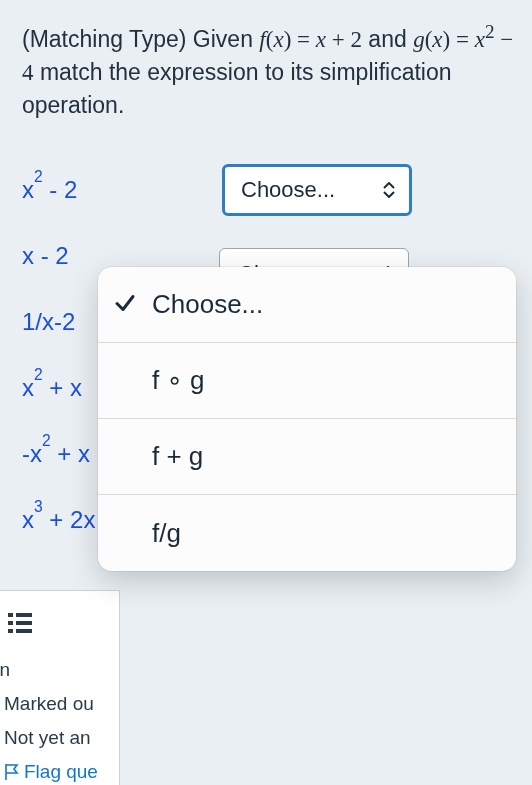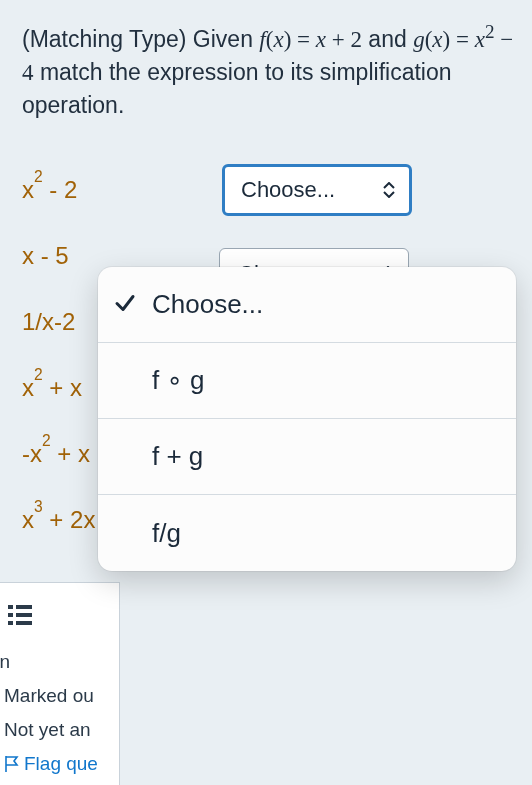--- a/index.html
+++ b/index.html
@@ -23,21 +23,21 @@
     margin-top: 22px;
   }
   .row {
     display: flex;
     align-items: center;
     height: 66px;
   }
   .expr {
     width: 200px;
     font-size: 24px;
-    color: #a16207;
+    color: #1d4ed8;
     font-family: Arial, sans-serif;
   }
   .expr sup { font-size: 0.65em; position: relative; top: -0.45em; }
   .select {
     position: relative;
     width: 190px;
     height: 52px;
     background: #ffffff;
     border: 1px solid #9aa7b3;
     border-radius: 6px;
@@ -116,21 +116,21 @@
     font-size: 19px;
     color: #2b3a49;
     padding: 6px 0 6px 4px;
     white-space: nowrap;
     overflow: hidden;
   }
   .nav-line.partial { text-indent: -30px; padding-left: 0; }
   .flag-line {
     color: #1177cc;
     font-size: 19px;
-    padding: 6px 0 10px 4px;
+    padding: 6px 0 2px 4px;
     display: flex;
     align-items: center;
     gap: 4px;
     white-space: nowrap;
     overflow: hidden;
   }
   .flag-icon svg { display: block; }
   .hidden-select-row {
     position: absolute;
     left: 219px;
@@ -175,21 +175,21 @@
         <svg width="12" height="7" viewBox="0 0 12 7">
             <path d="M1 6 L6 1 L11 6" fill="none" stroke="#1b2a3a" stroke-width="2"></path>
           </svg>
         <svg width="12" height="7" viewBox="0 0 12 7">
             <path d="M1 1 L6 6 L11 1" fill="none" stroke="#1b2a3a" stroke-width="2"></path>
           </svg>
       </span>
     </div>
   </div>
   <div class="row">
-    <div class="expr">x - 5</div>
+    <div class="expr">x - 2</div>
   </div>
   <div class="row">
     <div class="expr">1/x-2</div>
   </div>
   <div class="row">
     <div class="expr">x<sup>2</sup> + x</div>
   </div>
   <div class="row">
     <div class="expr">-x<sup>2</sup> + x</div>
   </div>

